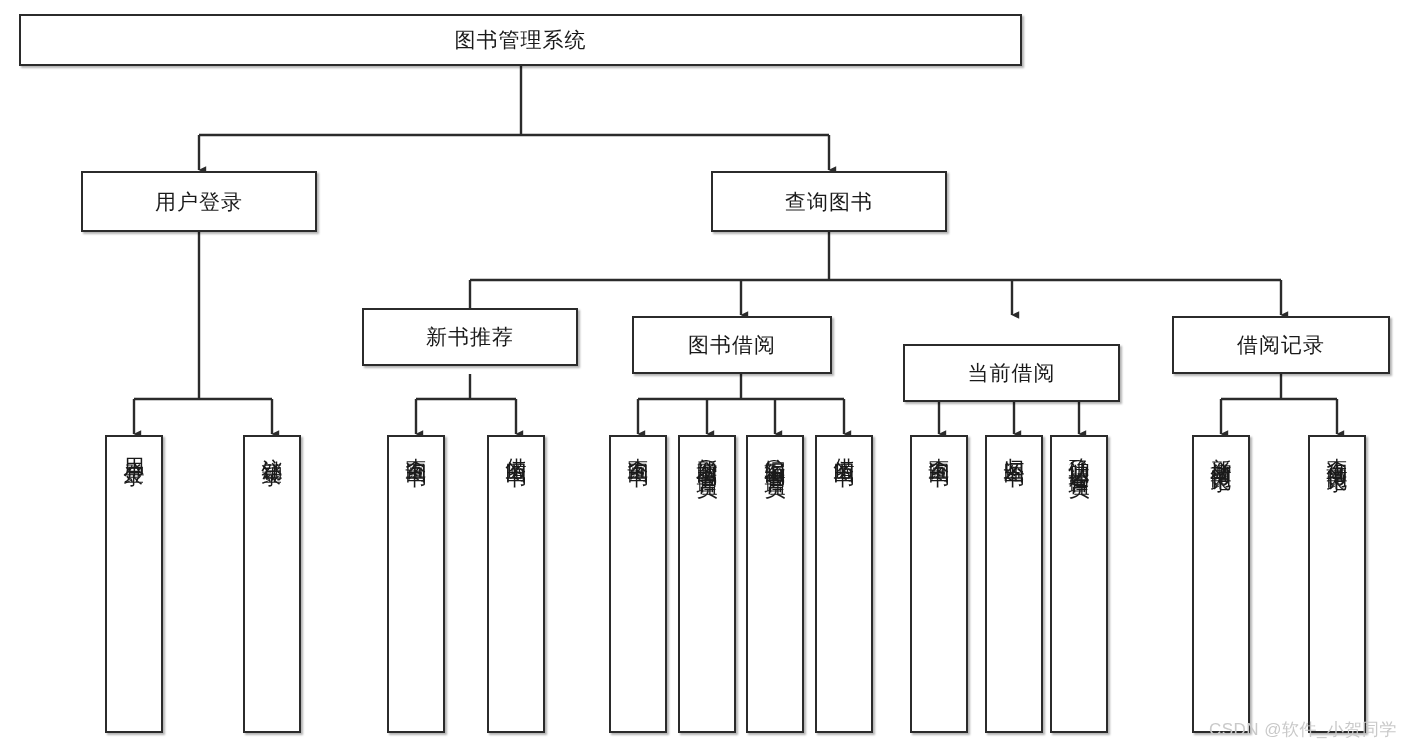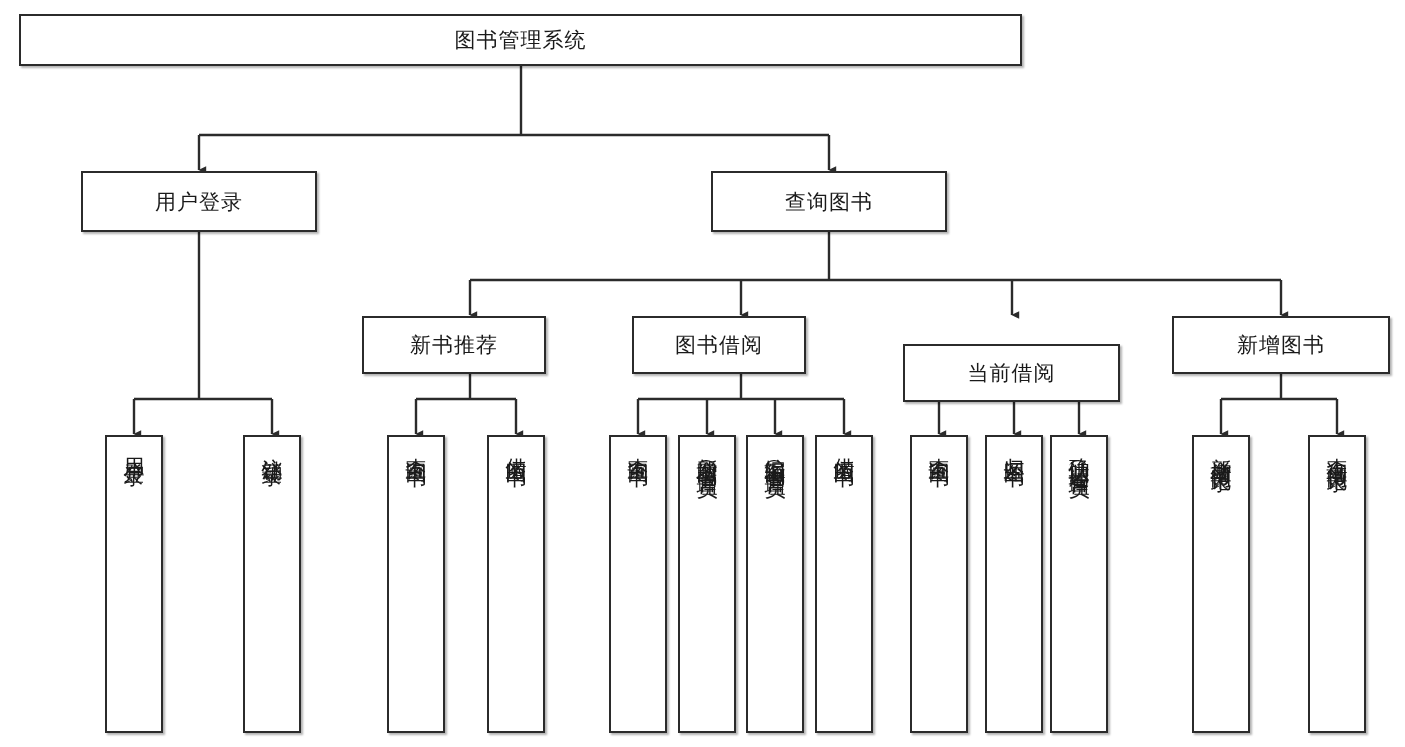--- a/index.html
+++ b/index.html
@@ -110,31 +110,31 @@
   <div id="node-layer">
       <div class="node horiz" style="left: 19px; top: 14px; width: 1003px; height: 52px;">
         <span class="htext">图书管理系统</span>
       </div>
       <div class="node horiz" style="left: 81px; top: 171px; width: 236px; height: 61px;">
         <span class="htext">用户登录</span>
       </div>
       <div class="node horiz" style="left: 711px; top: 171px; width: 236px; height: 61px;">
         <span class="htext">查询图书</span>
       </div>
-      <div class="node horiz" style="left: 362px; top: 316px; width: 184px; height: 58px;">
+      <div class="node horiz" style="left: 362px; top: 308px; width: 216px; height: 58px;">
         <span class="htext">新书推荐</span>
       </div>
-      <div class="node horiz" style="left: 632px; top: 316px; width: 174px; height: 58px;">
+      <div class="node horiz" style="left: 632px; top: 316px; width: 200px; height: 58px;">
         <span class="htext">图书借阅</span>
       </div>
       <div class="node horiz" style="left: 903px; top: 316px; width: 217px; height: 58px; margin-top: 28px;">
         <span class="htext">当前借阅</span>
       </div>
       <div class="node horiz" style="left: 1172px; top: 316px; width: 218px; height: 58px;">
-        <span class="htext">新增图书</span>
+        <span class="htext">借阅记录</span>
       </div>
       <div class="node vert" style="left: 105px; top: 435px; width: 58px; height: 298px;">
         <span class="vtext">用户登录</span>
       </div>
       <div class="node vert" style="left: 243px; top: 435px; width: 58px; height: 298px;">
         <span class="vtext">注销登录</span>
       </div>
       <div class="node vert" style="left: 387px; top: 435px; width: 58px; height: 298px;">
         <span class="vtext">查询图书</span>
       </div>
@@ -162,13 +162,14 @@
       <div class="node vert" style="left: 1050px; top: 435px; width: 58px; height: 298px;">
         <span class="vtext">确认归还（管理员）</span>
       </div>
       <div class="node vert" style="left: 1192px; top: 435px; width: 58px; height: 298px;">
         <span class="vtext">新增借阅记录</span>
       </div>
       <div class="node vert" style="left: 1308px; top: 435px; width: 58px; height: 298px;">
         <span class="vtext">查询借阅记录</span>
       </div>
     </div>
+  <div class="watermark">CSDN @软件_小贺同学</div>
 </div>
 
 </body></html>

